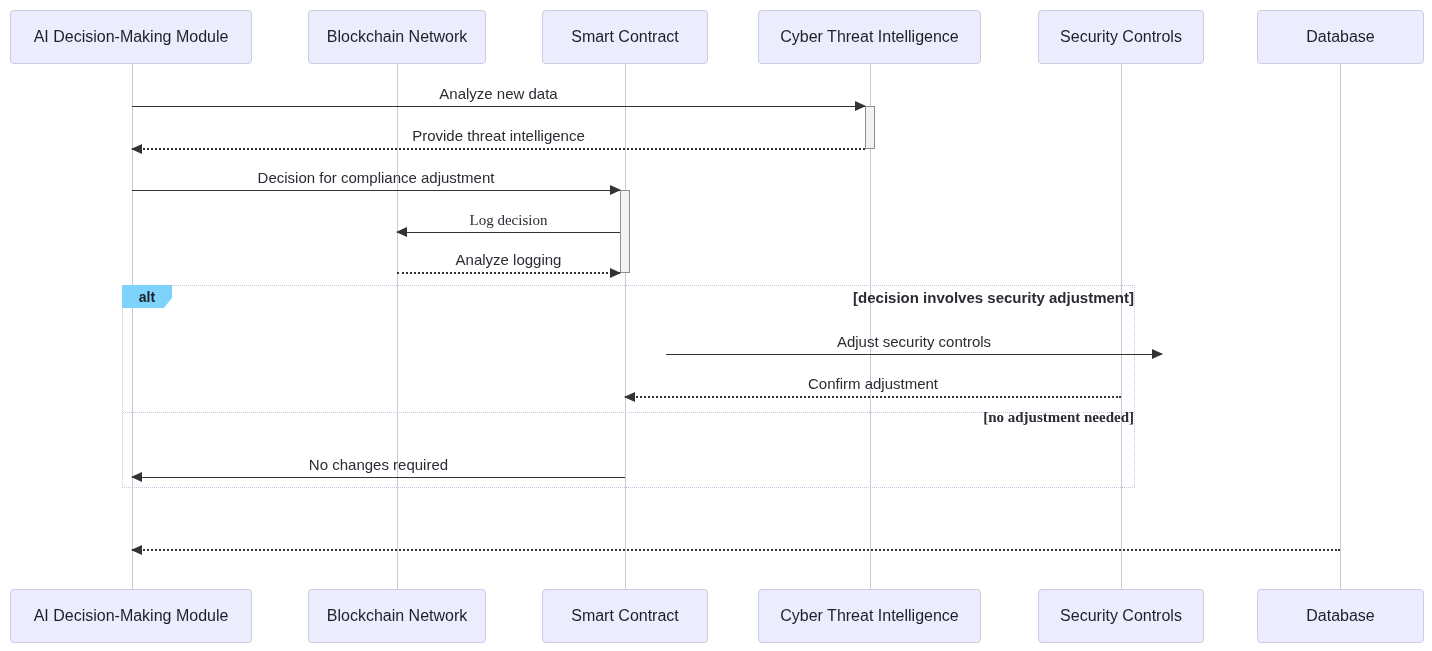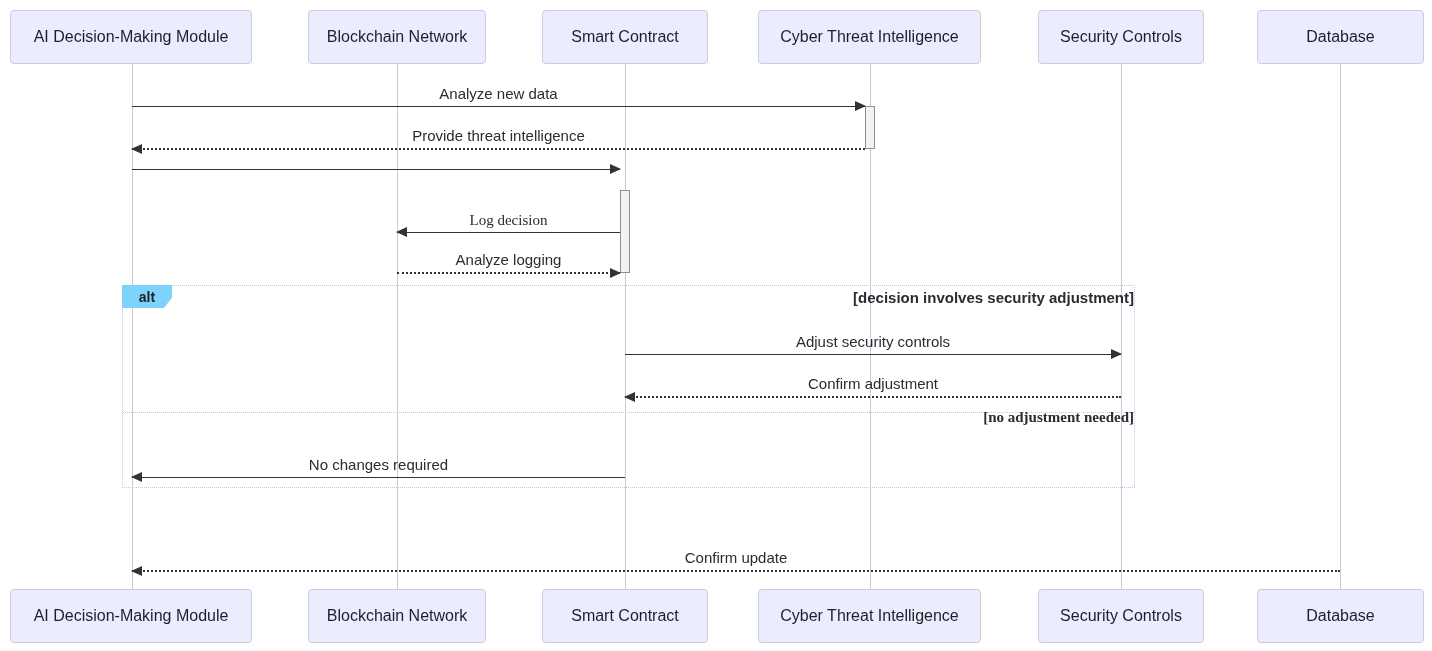--- a/index.html
+++ b/index.html
@@ -83,40 +83,41 @@
   </div>
 
   <div class="msg" style="left:132px; top:85px; width:733px;">
     <div class="msg-label">Analyze new data</div>
     <div class="msg-line solid">
         <span class="arrow right"></span>
       </div>
   </div>
 
   <div class="msg" style="left:132px; top:169px; width:488px;">
+    <div class="msg-label">Decision for compliance adjustment</div>
     <div class="msg-line solid">
         <span class="arrow right"></span>
       </div>
   </div>
 
   <div class="msg" style="left:397px; top:211px; width:223px;font-family:Liberation Serif, serif;">
     <div class="msg-label">Log decision</div>
     <div class="msg-line solid">
         <span class="arrow left"></span>
       </div>
   </div>
 
   <div class="msg" style="left:397px; top:251px; width:223px;">
     <div class="msg-label">Analyze logging</div>
     <div class="msg-line dashed">
         <span class="arrow right"></span>
       </div>
   </div>
 
-  <div class="msg" style="left:625px; top:333px; width:496px;">
+  <div class="msg" style="left:625px; top:333px; width:496px;padding-left:41px;">
     <div class="msg-label">Adjust security controls</div>
     <div class="msg-line solid">
         <span class="arrow right"></span>
       </div>
   </div>
 
   <div class="msg" style="left:132px; top:456px; width:493px;">
     <div class="msg-label">No changes required</div>
     <div class="msg-line solid">
         <span class="arrow left"></span>
@@ -125,21 +126,20 @@
 
   <div class="msg" style="left:625px; top:375px; width:496px;">
     <div class="msg-label">Confirm adjustment</div>
     <div class="msg-line dashed">
         <span class="arrow left"></span>
       </div>
   </div>
 
 
   <div class="msg" style="left:132px; top:549px; width:1208px;">
-    <div class="msg-label">Confirm update</div>
     <div class="msg-line dashed">
         <span class="arrow left"></span>
       </div>
   </div>
 
   <div class="participant" style="left:10px;   top:10px; width:242px;">AI Decision-Making Module</div>
   <div class="participant" style="left:308px;  top:10px; width:178px;">Blockchain Network</div>
   <div class="participant" style="left:542px;  top:10px; width:166px;">Smart Contract</div>
   <div class="participant" style="left:758px;  top:10px; width:223px;">Cyber Threat Intelligence</div>
   <div class="participant" style="left:1038px; top:10px; width:166px;">Security Controls</div>

